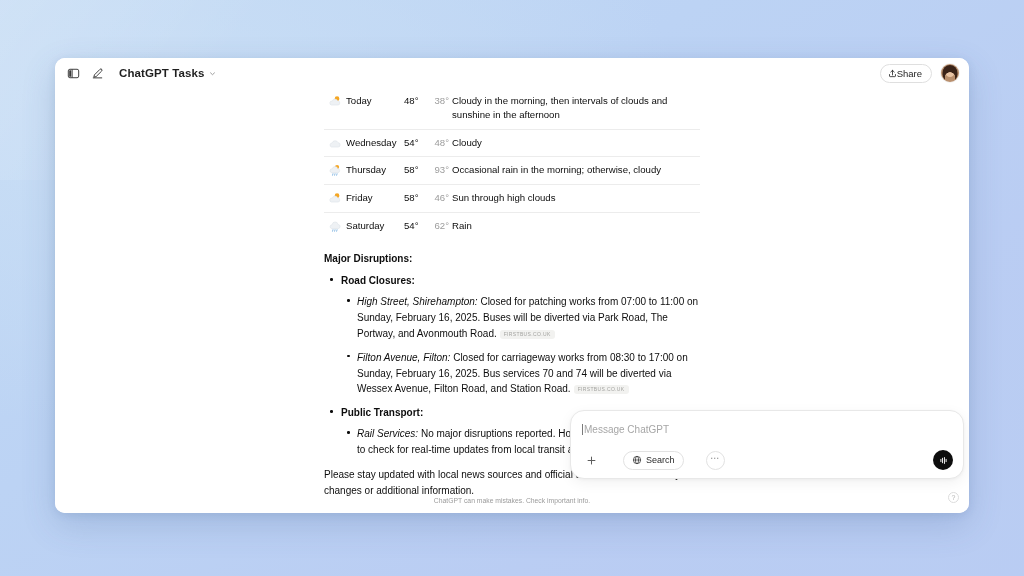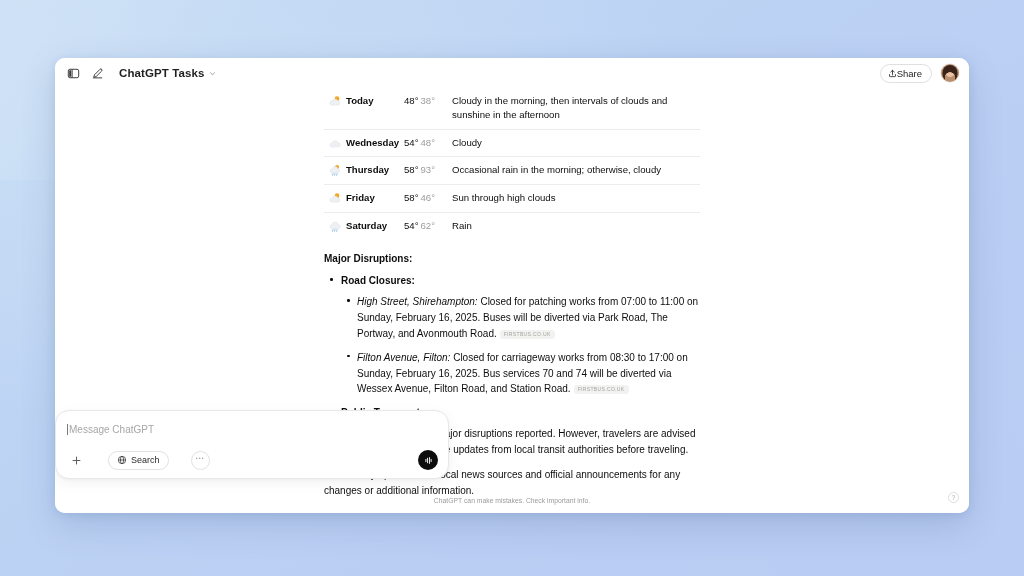--- a/index.html
+++ b/index.html
@@ -145,24 +145,24 @@
     font-size: 10px;
     line-height: 1.52;
   }
 
   
   .wx-table { width: 100%; border-collapse: collapse; }
   .wx-row { border-bottom: 1px solid #ececec; }
   .wx-row:last-child { border-bottom: none; }
   .wx-cell { padding: 6px 0 6px 0; vertical-align: top; }
   .wx-ico  { width: 22px; padding-left: 4px; }
-  .wx-day  { width: 58px; font-size: 9.6px; color: #0d0d0d; white-space: nowrap; font-weight: bold; }
+  .wx-day  { width: 58px; font-size: 9.6px; color: #0d0d0d; white-space: nowrap; }
   .wx-temp { width: 48px; font-size: 9.6px; white-space: nowrap; }
   .wx-hi { color: #0d0d0d; }
-  .wx-lo { color: #9c9c9c; margin-left: 2px; }
+  .wx-lo { color: #9c9c9c; margin-left: 16px; }
   .wx-desc { font-size: 9.6px; color: #0d0d0d; padding-right: 4px; line-height: 1.5; }
 
   .wx-glyph { width: 14px; height: 14px; display: block; }
 
   
   .blk-head {
     font-size: 10px;
     font-weight: 700;
     color: #0d0d0d;
     margin: 12px 0 0 0;
@@ -210,24 +210,24 @@
   .closing {
     font-size: 10px;
     color: #0d0d0d;
     margin-top: 9px;
     line-height: 1.58;
   }
 
   
   .composer-wrap {
     position: absolute;
-    left: 0; right: 12px;
+    left: 0; right: 5px;
     bottom: 18px;
     display: flex;
-    justify-content: flex-start;
+    justify-content: flex-end;
     pointer-events: none;
   }
   .composer {
     pointer-events: auto;
     width: 394px;
     background: #ffffff;
     border: 1px solid #e8e8e8;
     border-radius: 14px;
     box-shadow: 0 4px 14px rgba(0,0,0,0.055), 0 1px 3px rgba(0,0,0,0.04);
     padding: 10px 10px 8px 11px;

